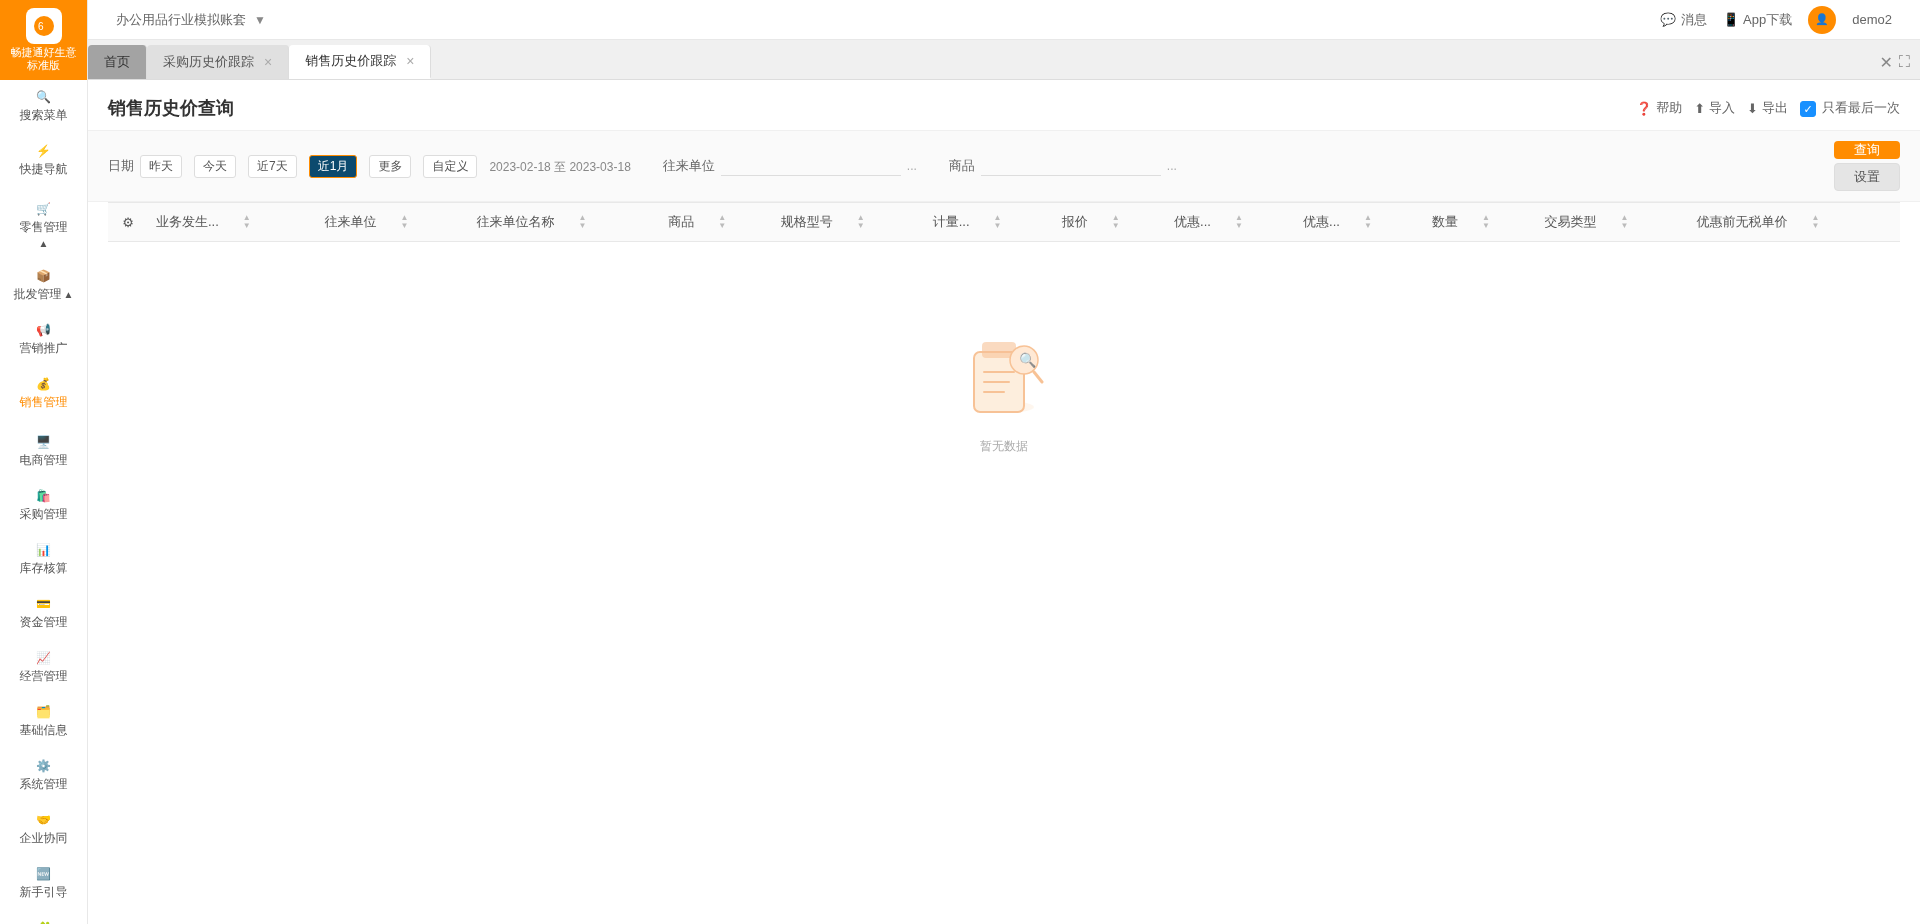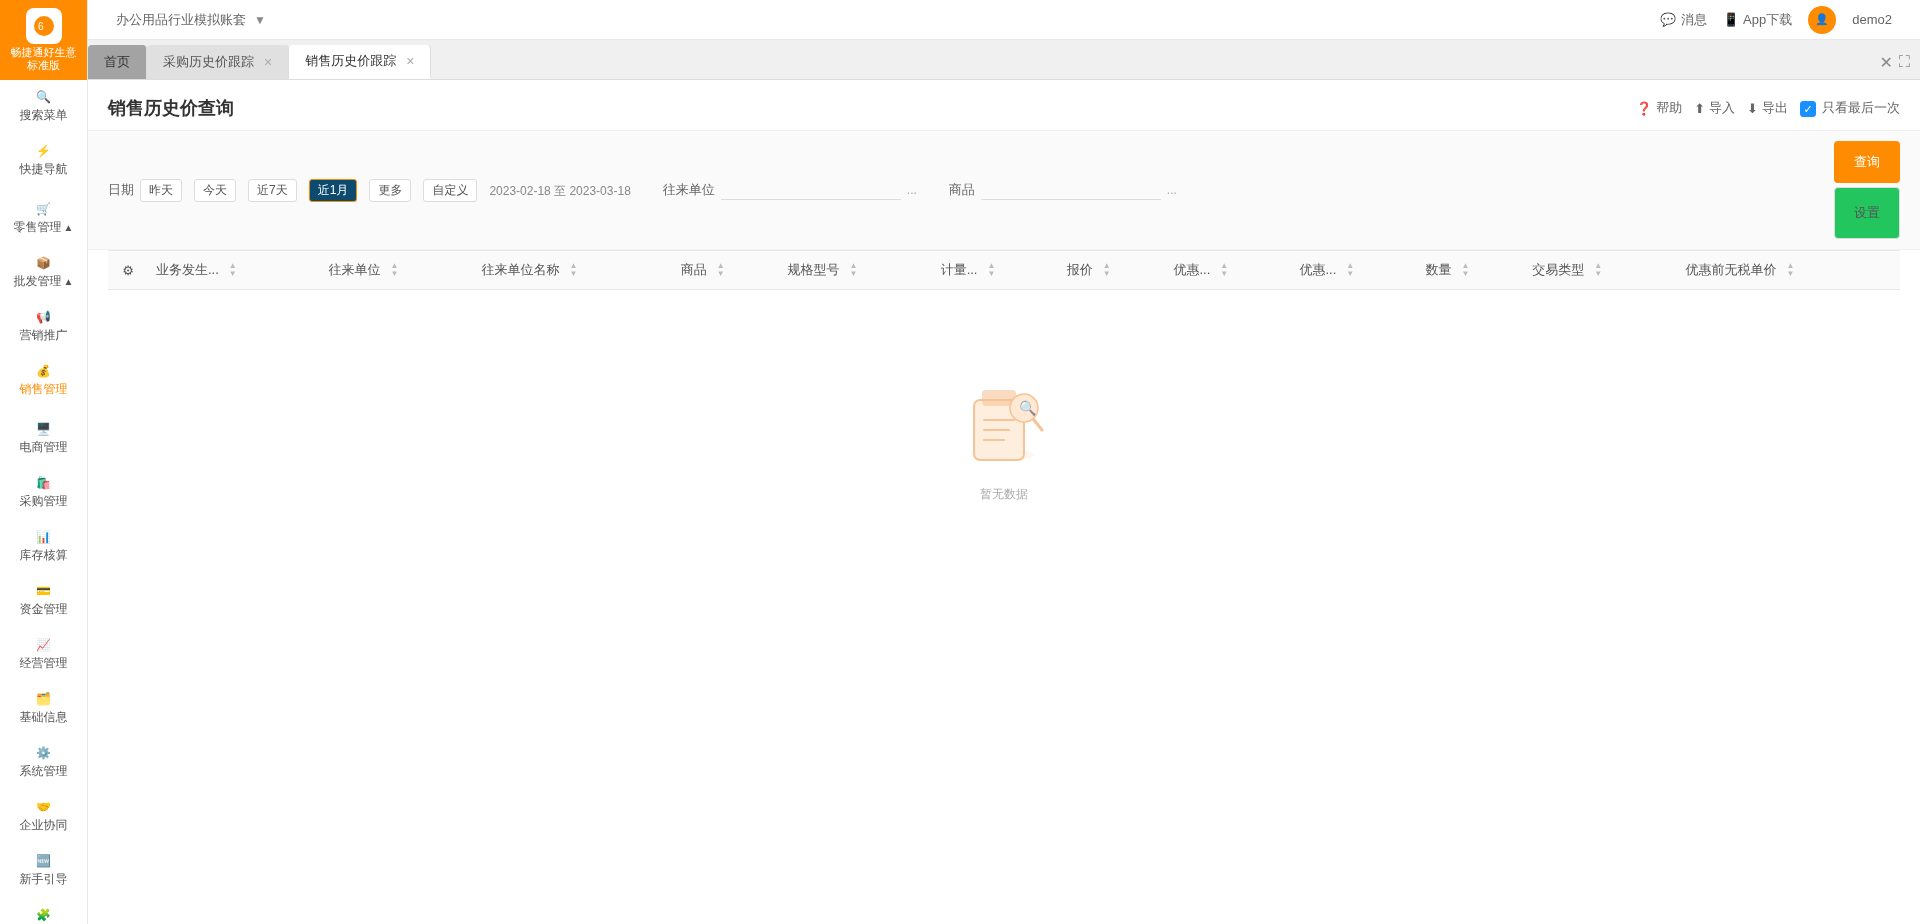--- a/index.html
+++ b/index.html
@@ -54,30 +54,30 @@
     .filter-area { padding: 10px 20px; background: #fafafa; border-top: 1px solid #f0f0f0; border-bottom: 1px solid #f0f0f0; display: flex; align-items: center; gap: 16px; flex-wrap: wrap; }
     .filter-row { display: flex; align-items: center; gap: 12px; flex-wrap: wrap; width: 100%; }
     .filter-group { display: flex; align-items: center; gap: 6px; }
     .filter-label { color: #666; font-size: 13px; white-space: nowrap; }
     .filter-date-btns { display: flex; align-items: center; gap: 12px; }
     .date-btn { padding: 2px 8px; border: 1px solid #ddd; border-radius: 3px; font-size: 12px; cursor: pointer; color: #555; background: #fff; }
     .date-btn.active { background: #0c4a6e; color: #fff; border-color: #ff8c00; }
     .date-range { font-size: 12px; color: #888; margin-top: 2px; }
     .filter-input { border: none; border-bottom: 1px solid #ddd; padding: 2px 6px; font-size: 13px; width: 180px; outline: none; background: transparent; }
     .filter-dots { color: #aaa; font-size: 12px; cursor: pointer; }
-    .query-btn { background: #ff8c00; color: #fff; border: none; padding: 12px 20px; border-radius: 4px; font-size: 13px; cursor: pointer; }
-    .setting-btn { background: #22c55e; color: #555; border: 1px solid #ddd; padding: 16px 12px; border-radius: 4px; font-size: 13px; cursor: pointer; }
+    .query-btn { background: #ff8c00; color: #fff; border: none; padding: 0 20px; border-radius: 4px; font-size: 13px; cursor: pointer; }
+    .setting-btn { background: #e5e5e5; color: #555; border: 1px solid #ddd; padding: 4px 12px; border-radius: 4px; font-size: 13px; cursor: pointer; }
     .filter-actions { display: flex; flex-direction: column; gap: 4px; margin-left: auto; }
 
     
     .table-area { padding: 0 20px; }
     .data-table { width: 100%; border-collapse: collapse; font-size: 13px; }
     .data-table th { background: #fafafa; border-bottom: 1px solid #e8e8e8; border-top: 1px solid #e8e8e8; padding: 10px 8px; text-align: left; color: #555; font-weight: normal; white-space: nowrap; }
     .data-table th .sort-icons { display: inline-flex; flex-direction: column; margin-left: 4px; font-size: 8px; color: #bbb; line-height: 1; vertical-align: middle; }
-    .data-table th .col-name { display: flex; align-items: center; gap: 6px; }
+    .data-table th .col-name { display: flex; align-items: center; gap: 20px; }
     .data-table .settings-col { width: 40px; text-align: center; }
 
     
     .empty-state { display: flex; flex-direction: column; align-items: center; justify-content: center; padding: 80px 0; }
     .empty-icon { width: 100px; height: 100px; margin-bottom: 16px; position: relative; }
     .empty-text { color: #aaa; font-size: 12px; }
 
     
     .empty-svg { opacity: 0.7; }
   </style>
@@ -100,21 +100,21 @@
     <span>🔍</span>
     <span>搜索菜单</span>
   </div>
   <div class="sidebar-item">
     <span>⚡</span>
     <span>快捷导航</span>
   </div>
   <div class="sidebar-divider"></div>
   <div class="sidebar-item">
     <span>🛒</span>
-    <span style="display:flex;align-items:center;gap:2px;">
+    <span style="display:flex;align-items:center;gap:2px;flex-direction:column;">
       <span>零售管理</span>
       <span class="arrow">▲</span>
     </span>
   </div>
   <div class="sidebar-item">
     <span>📦</span>
     <span style="display:flex;align-items:center;gap:2px;">
       <span>批发管理</span>
       <span class="arrow">▲</span>
     </span>

